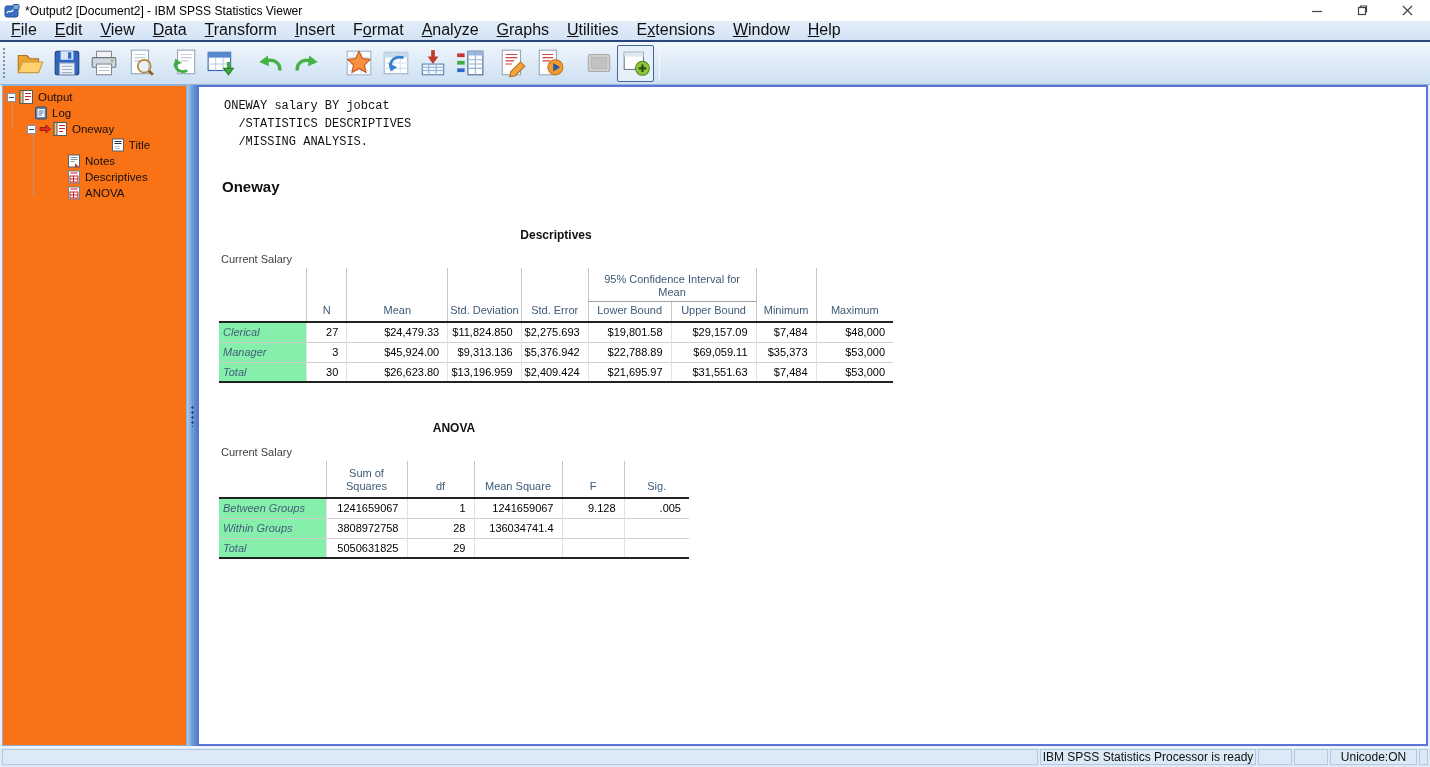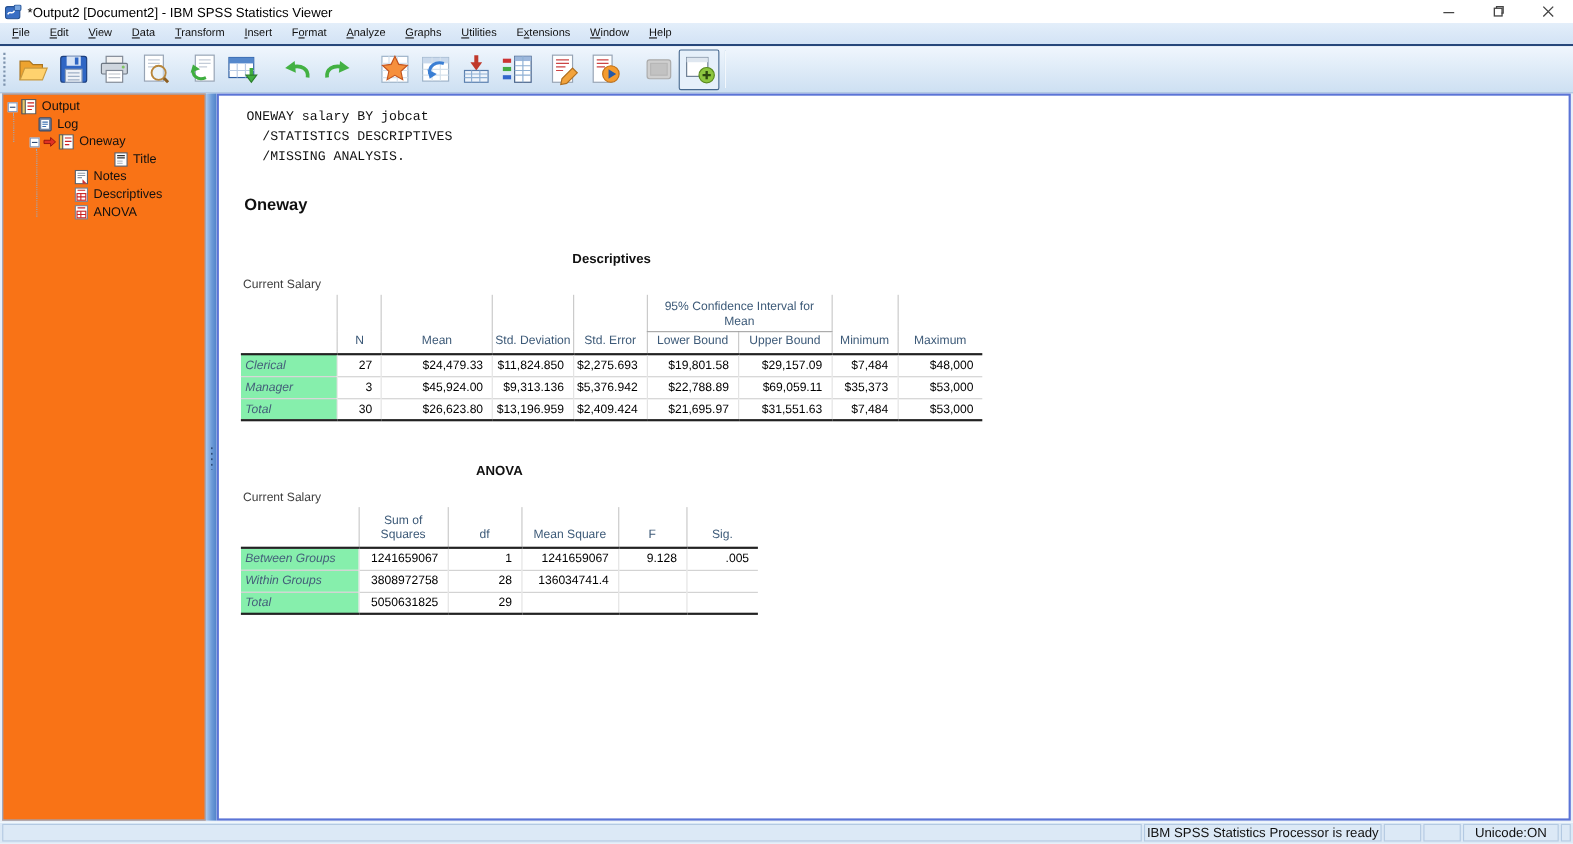--- a/index.html
+++ b/index.html
@@ -9,21 +9,21 @@
   
   #titlebar { height:21px; background:#ffffff; display:flex; align-items:center; flex:none; }
   #app-icon { width:16px; height:14px; margin:0 5px 0 4px; flex:none; }
   #window-title { font-size:12px; color:#000; white-space:nowrap; }
   #win-controls { margin-left:auto; display:flex; height:100%; }
   .win-btn { width:45px; height:21px; display:flex; align-items:center; justify-content:center; }
   .win-btn svg { display:block; }
 
   
   #menubar { height:21px; flex:none; background:linear-gradient(#e3eefa,#d3e3f5); border-bottom:2px solid #27477b; display:flex; align-items:center; padding-left:2px; }
-  .menu-item { font-size:10px; color:#101010; padding:2px 9px 3px 9px; white-space:nowrap; cursor:default; }
+  .menu-item { font-size:16px; color:#101010; padding:2px 9px 3px 9px; white-space:nowrap; cursor:default; }
   .menu-item u { text-decoration:underline; }
 
   
   #toolbar { height:43px; flex:none; background:linear-gradient(#f0f6fd,#cde0f2); border-bottom:1px solid #96b5d6; display:flex; align-items:center; padding-left:1px; }
   #toolbar-grip { width:5px; height:30px; border-left:2px dotted #7d93ad; margin:0 3px 0 2px; flex:none; }
   .tb-btn { width:37px; height:37px; display:flex; align-items:center; justify-content:center; border:1px solid transparent; border-radius:2px; flex:none; }
   .tb-btn svg { display:block; }
   .tb-btn.active { border:1px solid #46688e; background:#e6f0fa; }
   .tb-gap-s { margin-left:6px; } .tb-gap-m { margin-left:12px; } .tb-gap-l { margin-left:15px; }
   .tb-sep { width:1px; height:34px; background:#9fb9d4; border-right:1px solid #f3f8fd; margin-left:5px; flex:none; }
@@ -286,21 +286,21 @@
           </span>
           <span class="tree-icon">
             <svg width="15" height="14" viewBox="0 0 15 14">
               <rect x="1" y="0.5" width="12.5" height="13" fill="#fff" stroke="#5a5a5a"></rect>
               <rect x="1" y="0.5" width="3" height="13" fill="#e8c86a" stroke="#5a5a5a"></rect>
               <path d="M6 3.5h6M6 6.5h6M6 9.5h4" stroke="#cc2222"></path>
             </svg>
           </span>
           <span class="tree-label">Oneway</span>
         </div>
-        <div class="tree-row" style="padding-left: 100px;">
+        <div class="tree-row" style="padding-left: 72px; justify-content: center;">
           <span class="tree-icon">
             <svg width="14" height="14" viewBox="0 0 14 14">
               <rect x="1.5" y="1" width="11" height="12" fill="#fff" stroke="#56606e"></rect>
               <path d="M3.5 3.5h7M3.5 5.5h7" stroke="#333"></path>
               <path d="M3.5 8.5h5M3.5 10.5h5" stroke="#b9c0ca"></path>
             </svg>
           </span>
           <span class="tree-label">Title</span>
         </div>
         <div class="tree-row" style="padding-left: 64px;">

